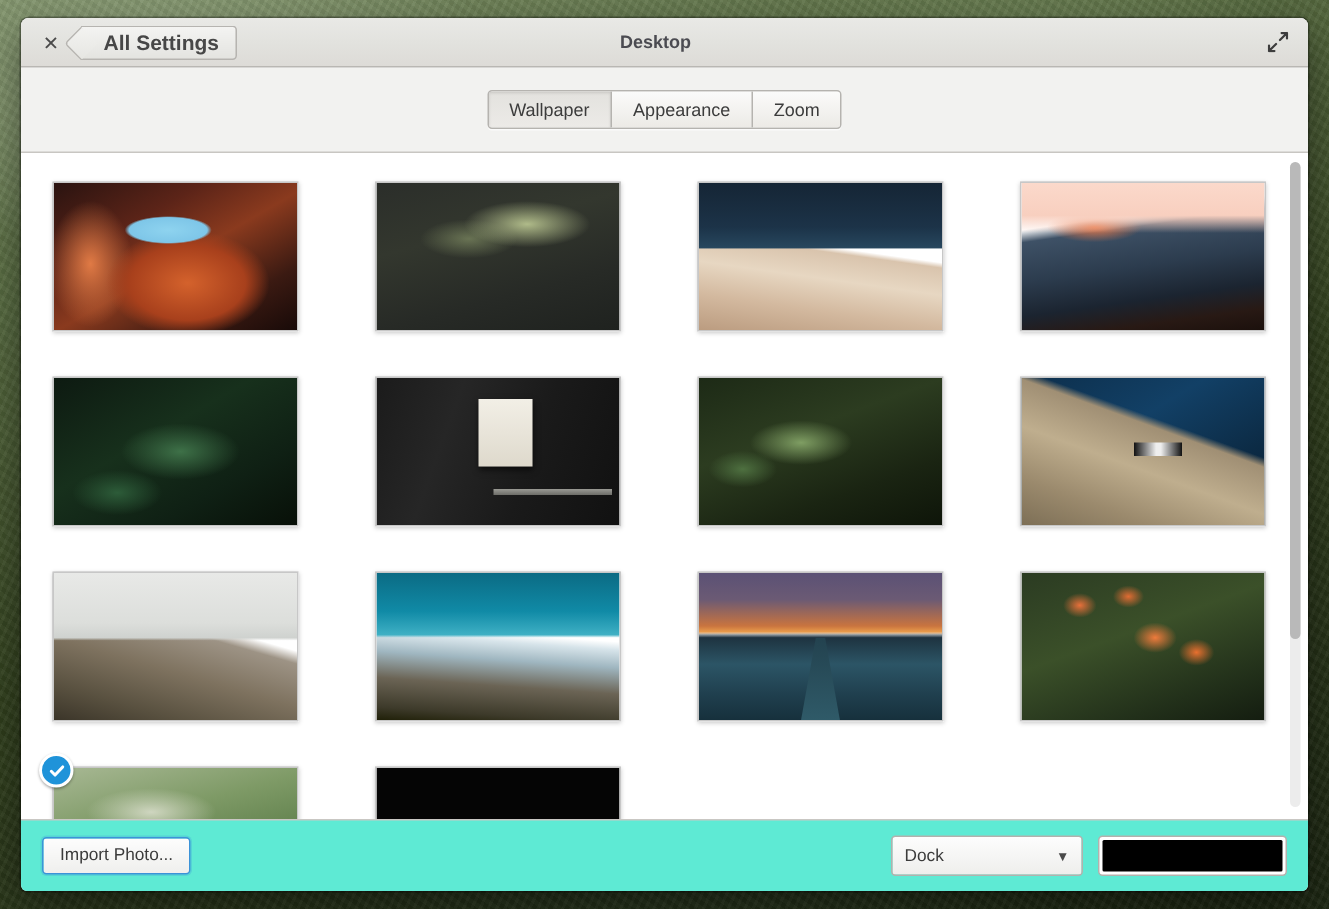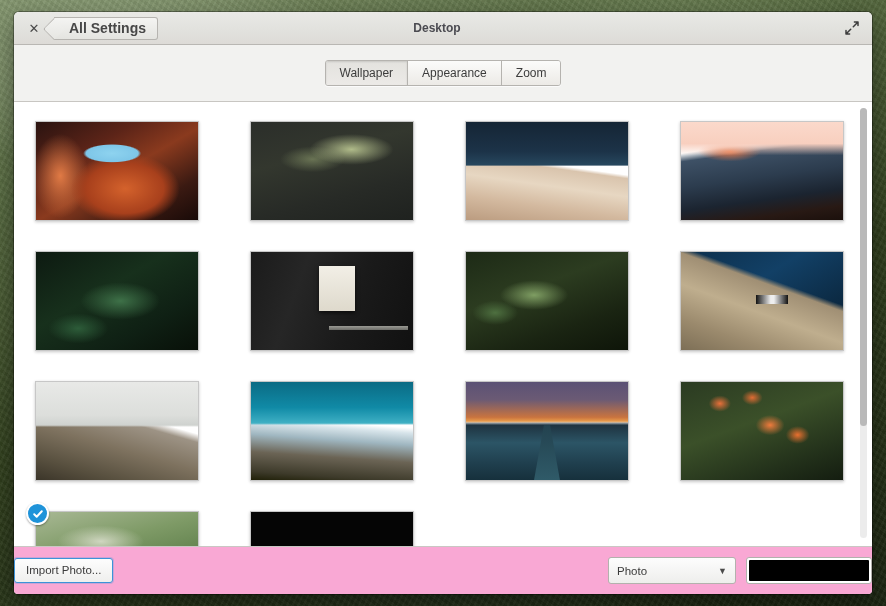--- a/index.html
+++ b/index.html
@@ -240,25 +240,25 @@
   #scrollthumb {
     width: 7px;
     height: 318px;
     background: #b9b9b9;
     border-radius: 4px;
   }
 
   
   #bottombar {
     flex: 0 0 48px;
-    background: #f9a8d4;
+    background: #5eead4;
     border-top: 1px solid #c9c7c3;
     display: flex;
     align-items: center;
-    padding: 0 0;
+    padding: 0 14px;
     box-sizing: border-box;
     gap: 10px;
   }
   .import-btn {
     font-size: 11.5px;
     color: #3b3b3b;
     padding: 0 11px;
     height: 25px;
     line-height: 23px;
     background: linear-gradient(to bottom, #fdfdfd, #efefed);
@@ -524,21 +524,21 @@
       <div id="scrollthumb"></div>
     </div>
   </div>
 
   <div id="bottombar">
     <div class="import-btn">Import Photo...</div>
 
     <div class="spacer"></div>
 
     <div class="zoom-select">
-      <span>Photo</span>
+      <span>Dock</span>
       <span class="caret">▼</span>
     </div>
 
     <div class="color-swatch">
       <div class="fill" style="background: rgb(0, 0, 0);"></div>
     </div>
   </div>
 
 </div>
 

